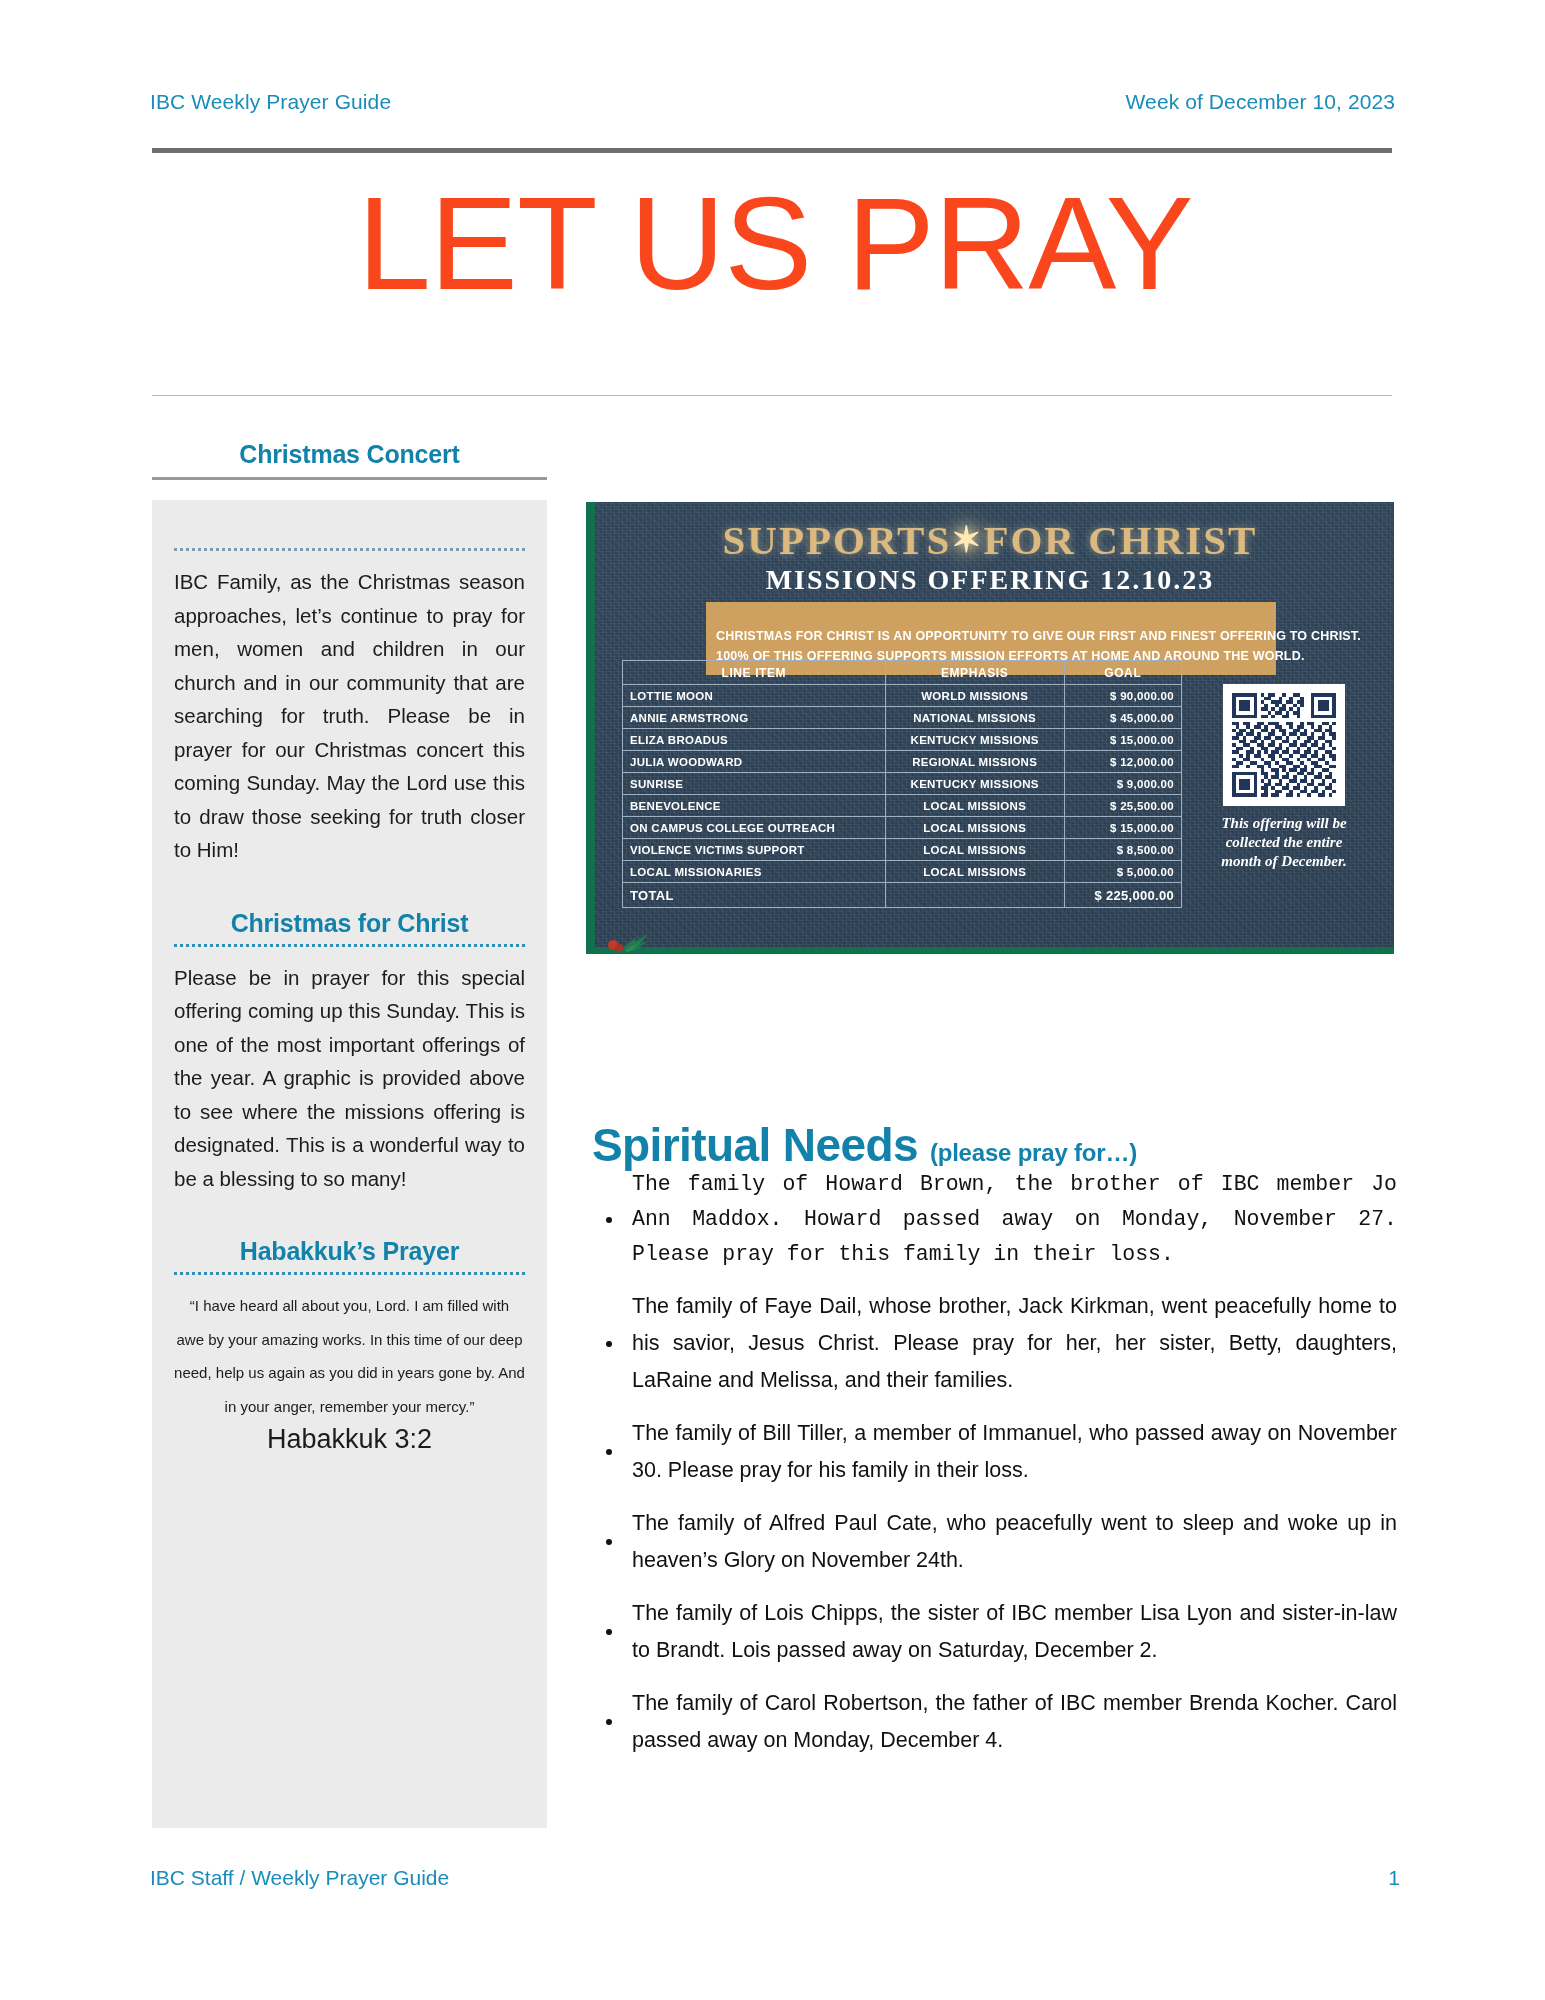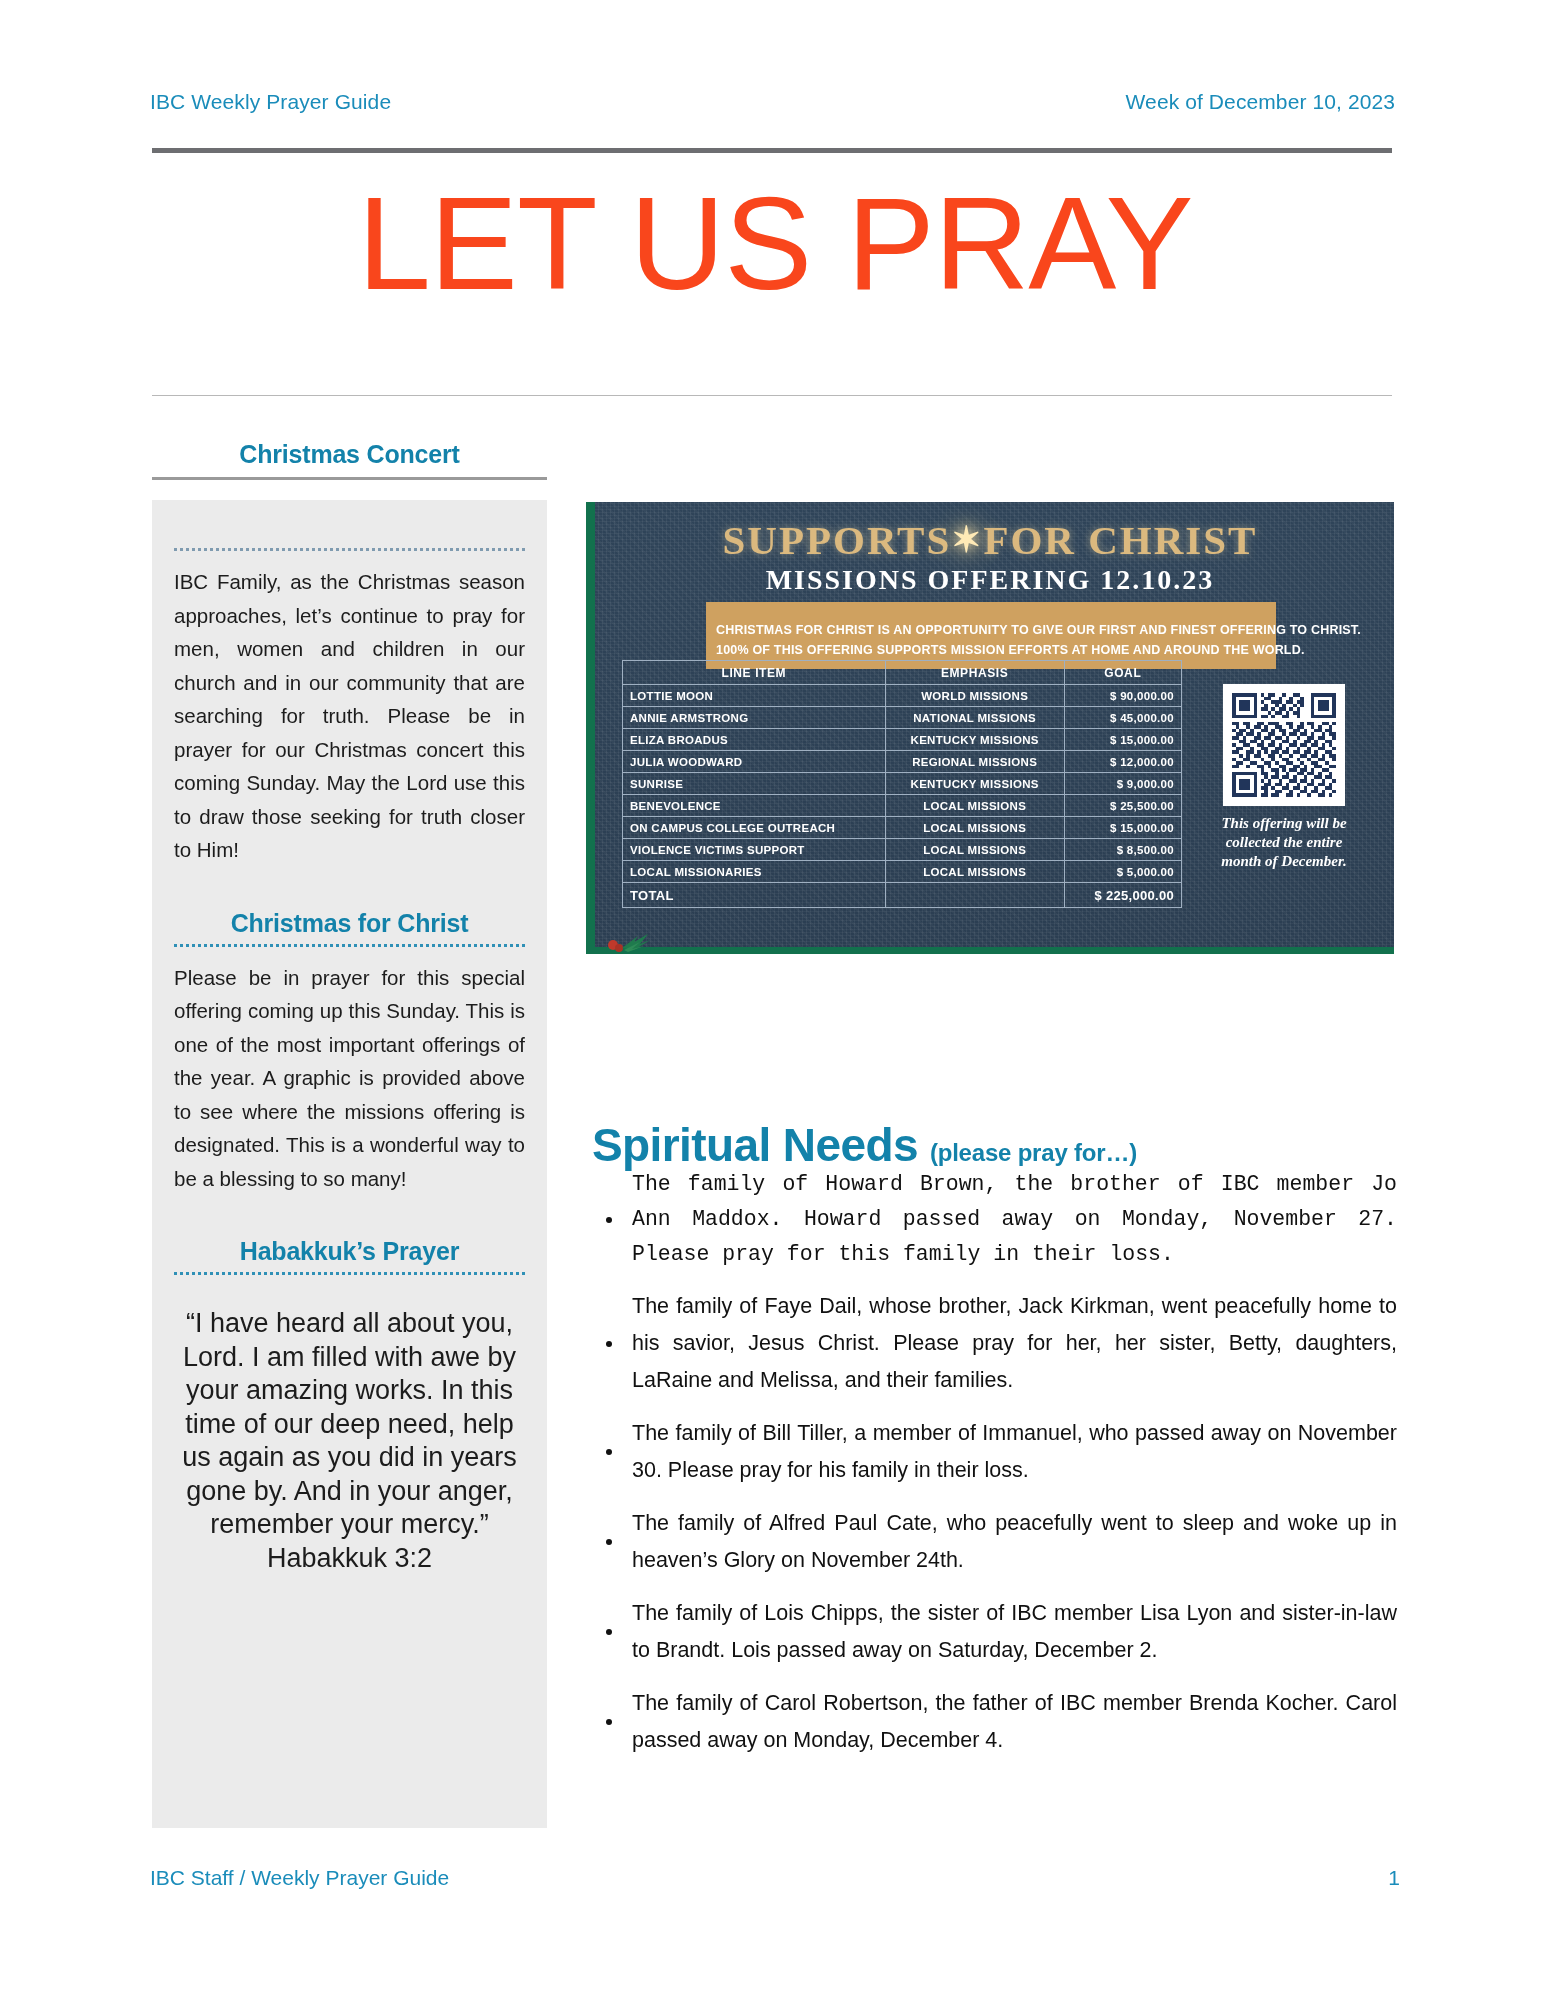--- a/index.html
+++ b/index.html
@@ -139,25 +139,25 @@
     color: #1382aa;
     font-size: 25px;
     font-weight: bold;
     text-align: center;
     letter-spacing: -.2px;
     margin-top: 42px;
     margin-bottom: 6px;
   }
 
   .sb-quote {
-    font-size: 27px;
+    font-size: 15px;
     line-height: 33.5px;
     color: #1c1c1c;
     text-align: center;
-    margin-top: 32px;
+    margin-top: 14px;
   }
   .sb-ref {
     font-size: 27px;
     line-height: 33.5px;
     color: #1c1c1c;
     text-align: center;
   }
 
   
   .graphic {
@@ -220,21 +220,21 @@
     font-size: 28px;
     letter-spacing: 2px;
   }
 
   .g-band {
     position: absolute;
     left: 120px;
     top: 100px;
     width: 570px;
     background: #cfa160;
-    padding: 18px 10px 9px;
+    padding: 24px 10px 9px;
     text-align: center;
   }
   .g-band-line {
     color: #ffffff;
     font-size: 12.5px;
     font-weight: bold;
     letter-spacing: .2px;
     line-height: 20px;
     white-space: nowrap;
   }

